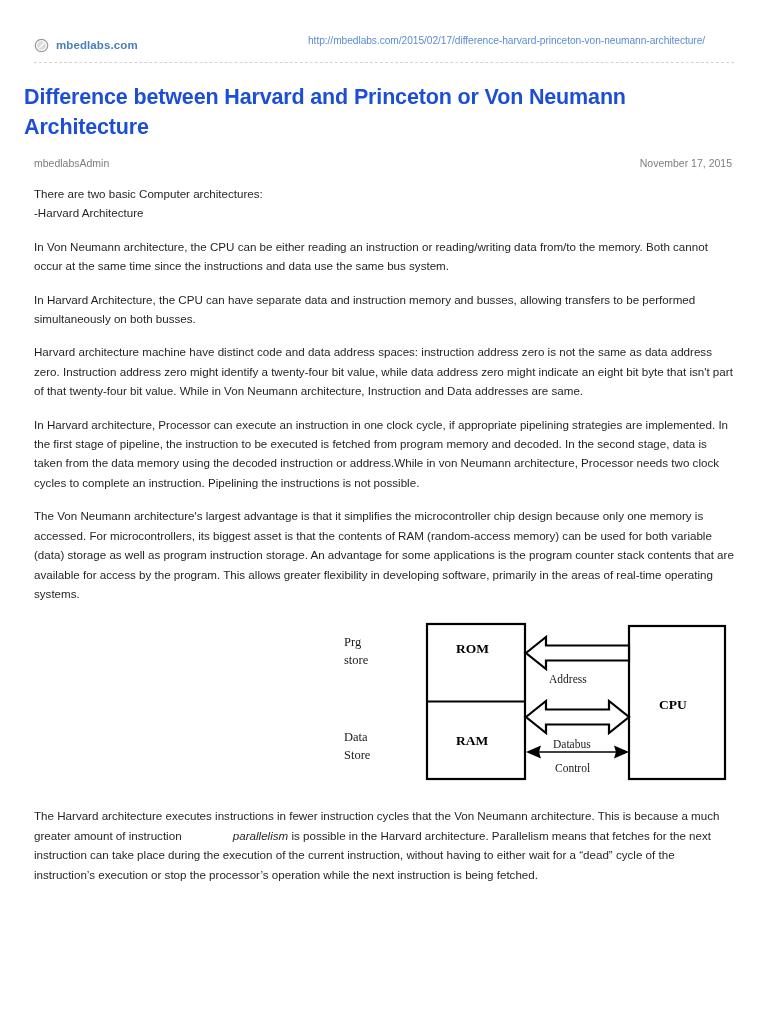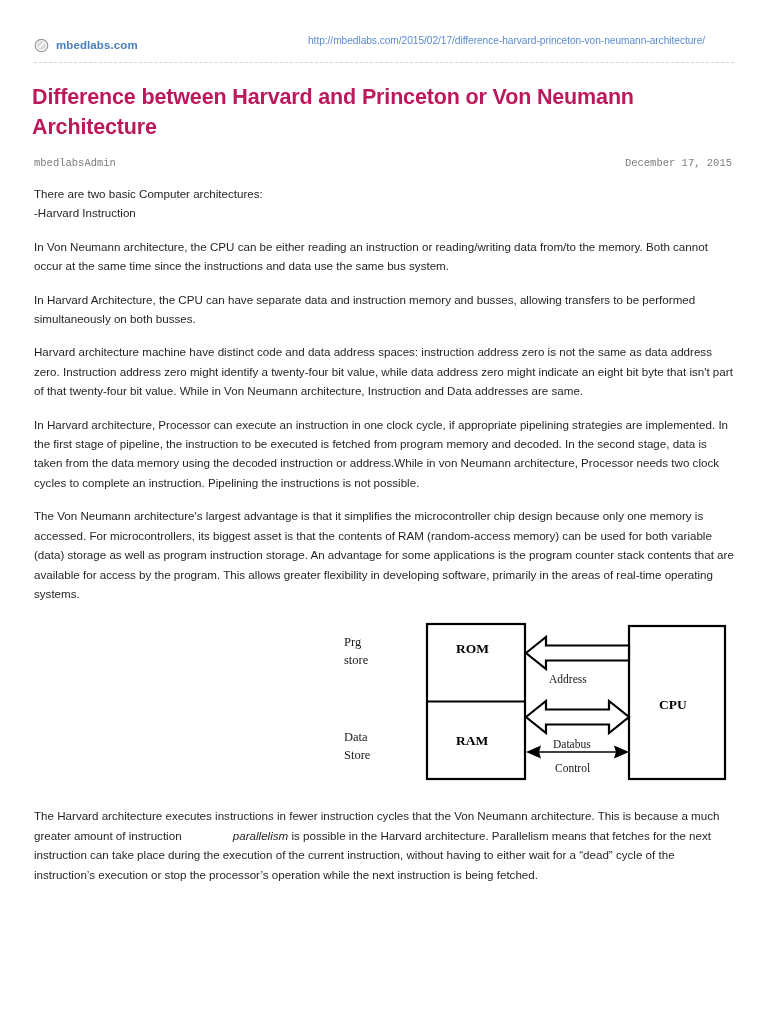--- a/index.html
+++ b/index.html
@@ -67,41 +67,40 @@
     left: 34px;
     top: 62px;
     width: 700px;
     height: 0;
     border-top: 1px dashed #d8d2d4;
   }
 
   
   .article-title {
     position: absolute;
-    left: 32px;
+    left: 24px;
     top: 82px;
     width: 680px;
     margin: 0;
     font-size: 21.5px;
     line-height: 30px;
     font-weight: bold;
-    color: #be185d;
+    color: #1d4ed8;
     letter-spacing: -0.15px;
   }
   .meta-row {
     position: absolute;
     left: 34px;
     top: 157px;
     width: 698px;
     display: flex;
     justify-content: space-between;
     align-items: baseline;
     font-size: 10.5px;
     color: #7d7d7d;
-    font-family: Liberation Mono, monospace;
   }
   .meta-author { white-space: nowrap; }
   .meta-date { white-space: nowrap; }
 
   
   .article-body {
     position: absolute;
     left: 34px;
     top: 184px;
     width: 700px;
@@ -177,28 +176,28 @@
       <span class="brand-name">mbedlabs.com</span>
     </div>
     <span class="header-url">http://mbedlabs.com/2015/02/17/difference-harvard-princeton-von-neumann-architecture/</span>
   </div>
   <div class="header-rule"></div>
 
   <h1 class="article-title">Difference between Harvard and Princeton or Von Neumann Architecture</h1>
 
   <div class="meta-row">
     <span class="meta-author">mbedlabsAdmin</span>
-    <span class="meta-date">December 17, 2015</span>
+    <span class="meta-date">November 17, 2015</span>
   </div>
 
   <div class="article-body">
 
     <p class="para lead">
       <span>There are two basic Computer architectures:</span><br>
-      <span>-Harvard Instruction</span><br>
+      <span>-Harvard Architecture</span><br>
     </p>
 
     <p class="para">In Von Neumann architecture, the CPU can be either reading an instruction or reading/writing data from/to the memory. Both cannot occur at the same time since the instructions and data use the same bus system.</p>
 
     <p class="para">In Harvard Architecture, the CPU can have separate data and instruction memory and busses, allowing transfers to be performed simultaneously on both busses.</p>
 
     <p class="para">Harvard architecture machine have distinct code and data address spaces: instruction address zero is not the same as data address zero. Instruction address zero might identify a twenty-four bit value, while data address zero might indicate an eight bit byte that isn't part of that twenty-four bit value. While in Von Neumann architecture, Instruction and Data addresses are same.</p>
 
     <p class="para">In Harvard architecture, Processor can execute an instruction in one clock cycle, if appropriate pipelining strategies are implemented. In the first stage of pipeline, the instruction to be executed is fetched from program memory and decoded. In the second stage, data is taken from the data memory using the decoded instruction or address.While in von Neumann architecture, Processor needs two clock cycles to complete an instruction. Pipelining the instructions is not possible.</p>
 

